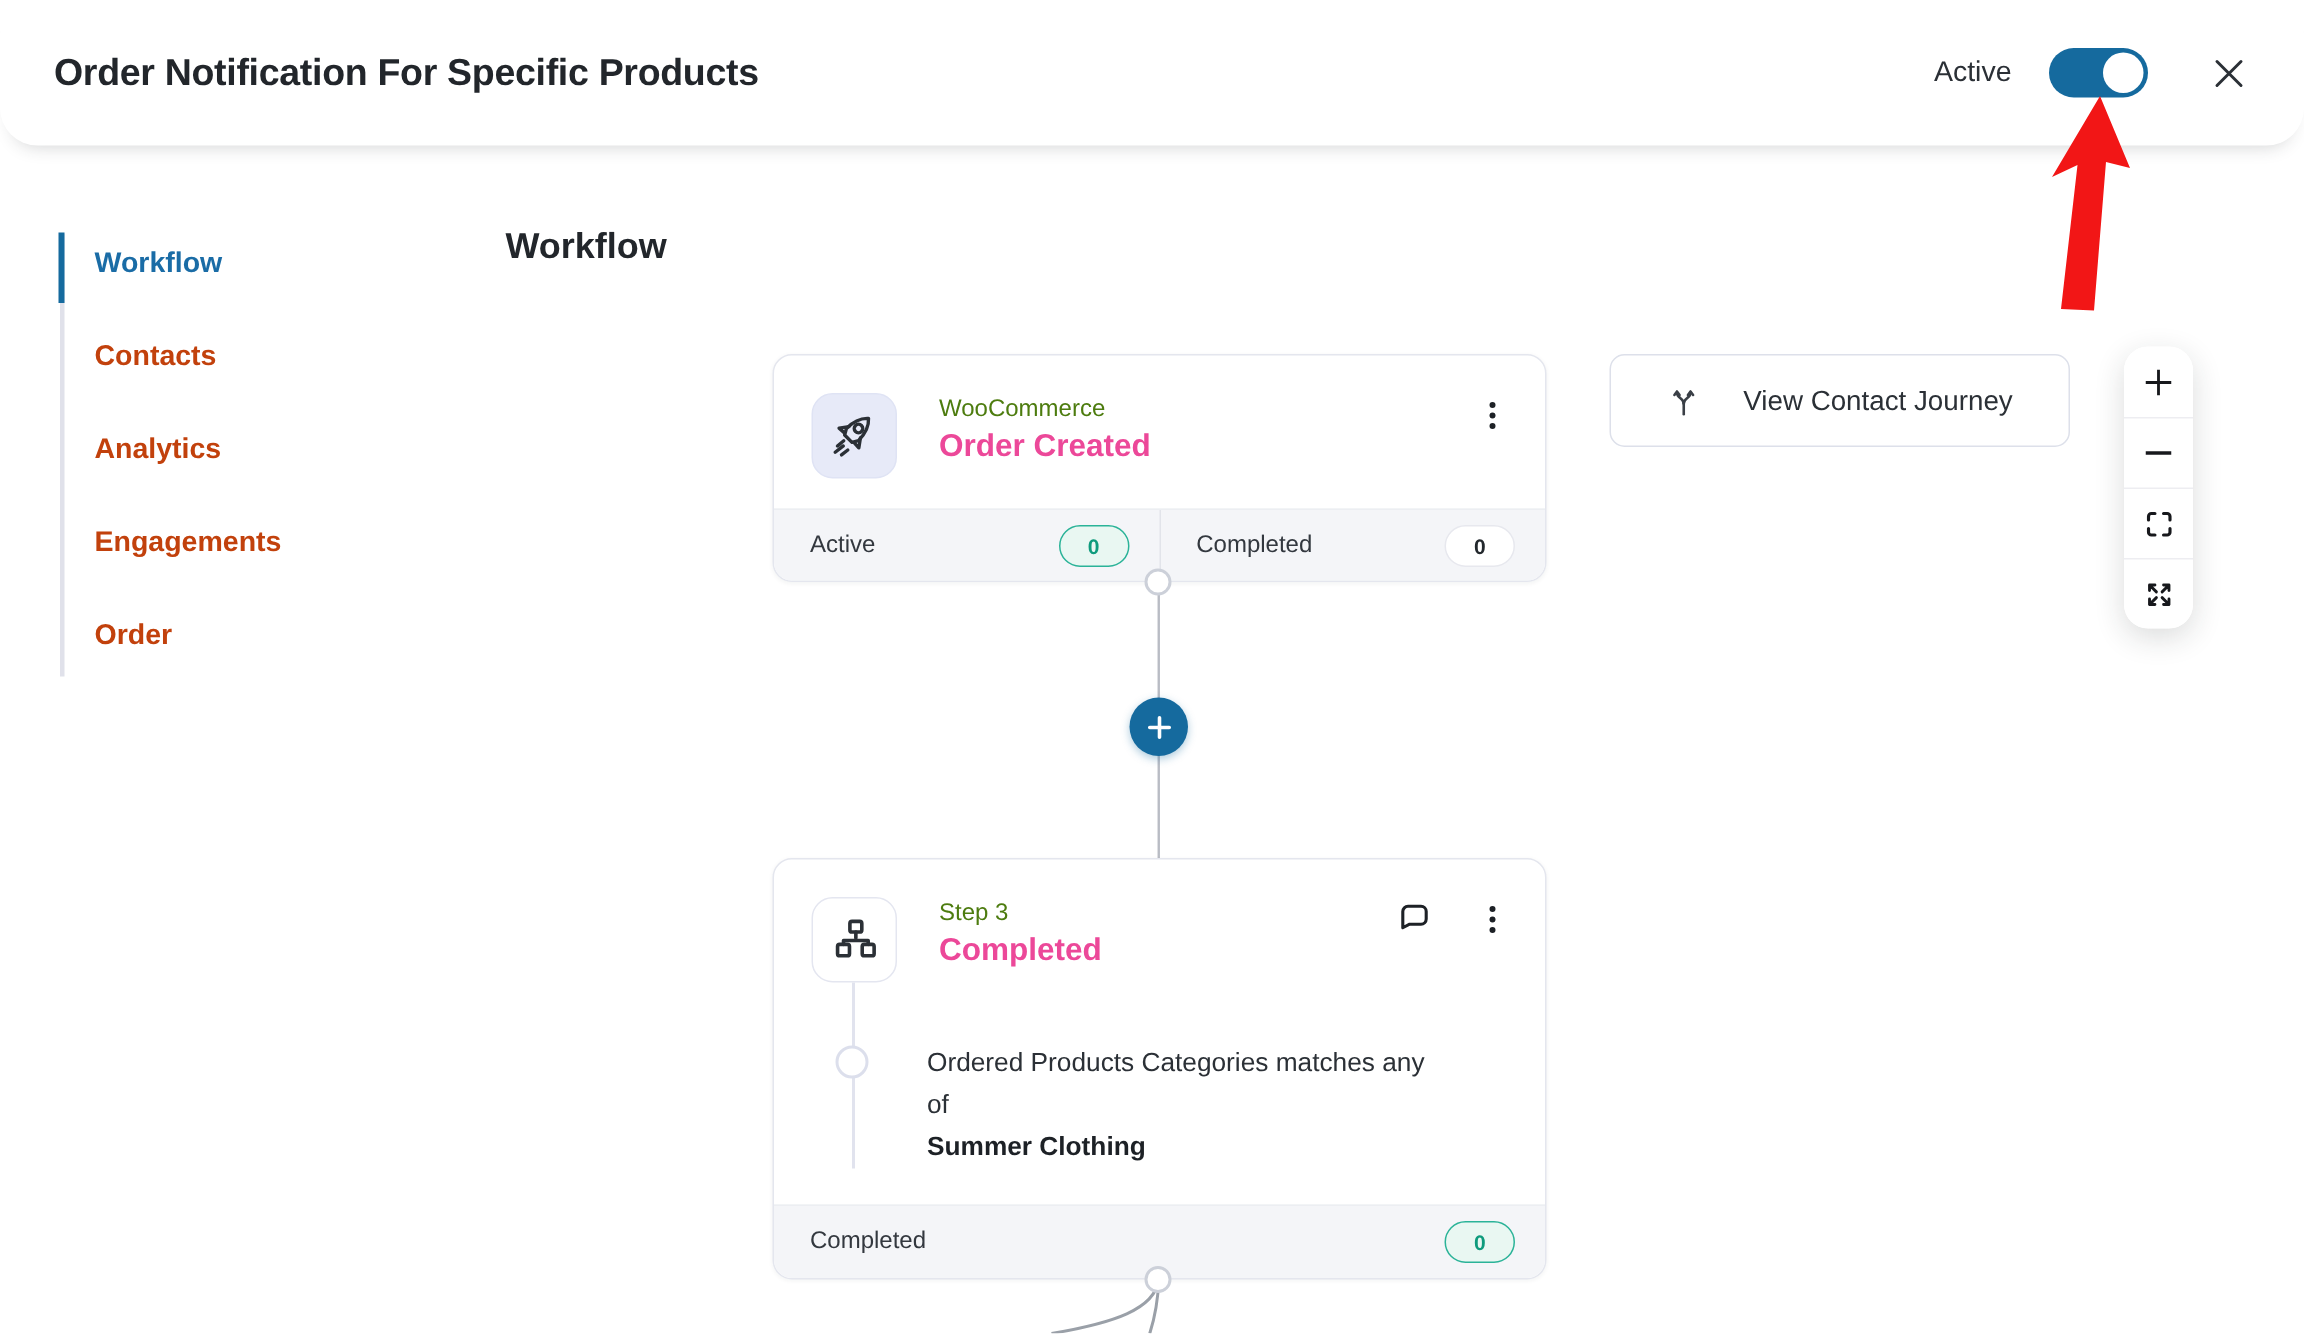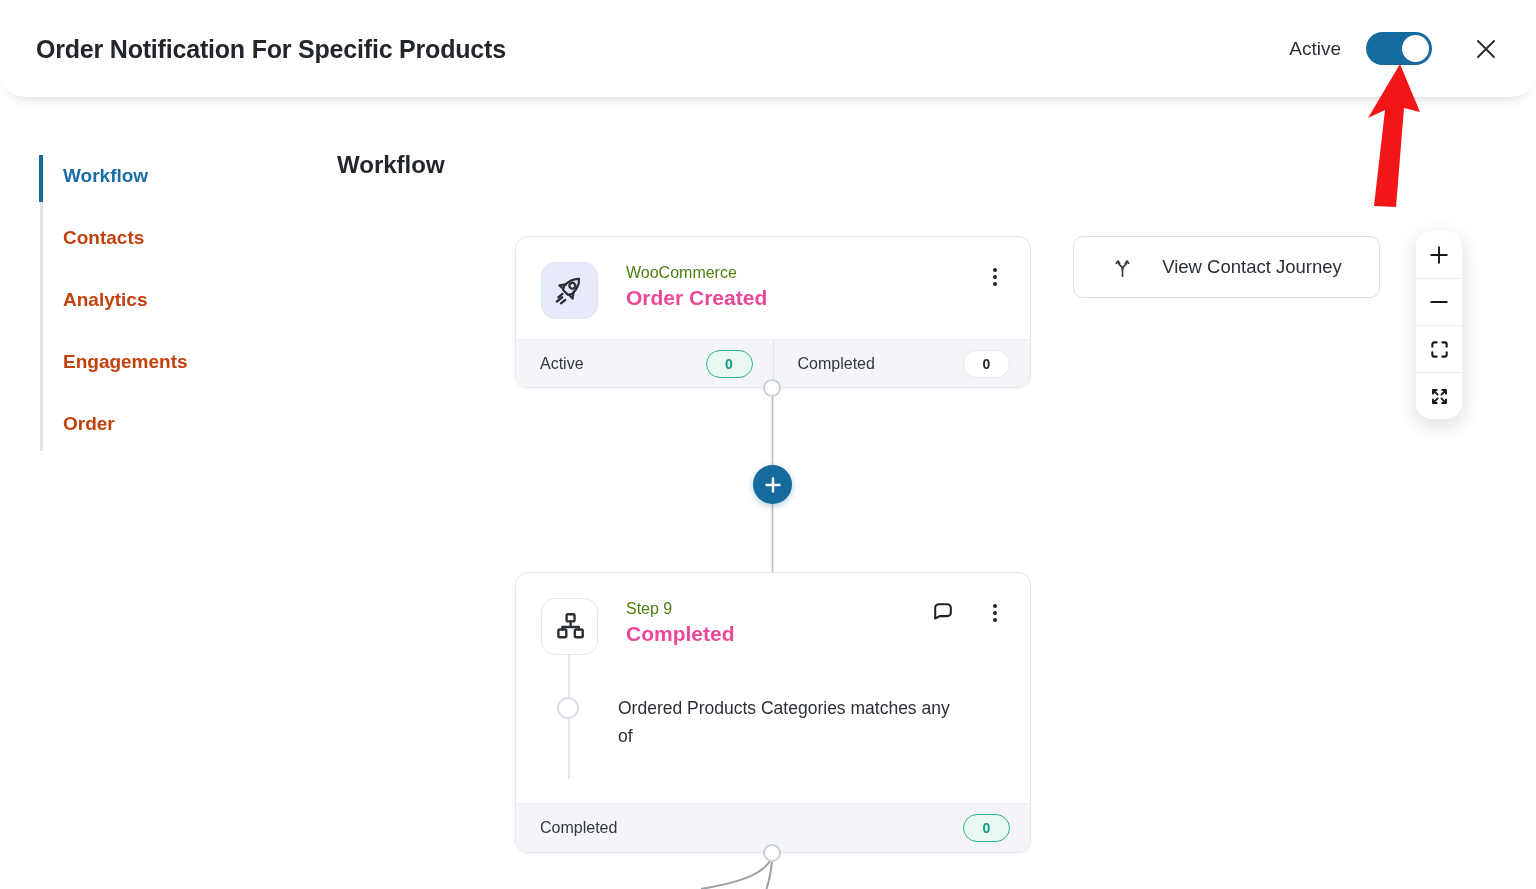--- a/index.html
+++ b/index.html
@@ -188,37 +188,38 @@
   <section class="node-card condition-card">
     <div class="node-head">
       <div class="node-icon condition">
         <svg width="34" height="34" viewBox="0 0 24 24" fill="none" stroke="#2b3036" stroke-width="1.7" stroke-linecap="round" stroke-linejoin="round">
           <rect x="9.6" y="3" width="5.6" height="5" rx="1"></rect>
           <path d="M12.4 8 V10.8 M6.6 13.8 V12 H18.2 V13.8"></path>
           <rect x="3.8" y="13.8" width="5.6" height="5.4" rx="1"></rect>
           <rect x="15.4" y="13.8" width="5.6" height="5.4" rx="1"></rect>
         </svg>
       </div>
-      <div class="node-sub">Step 9</div>
+      <div class="node-sub">Step 3</div>
       <div class="node-title">Completed</div>
       <button class="comment-btn">
         <svg width="26" height="26" viewBox="0 0 24 24" fill="none">
           <path d="M4.8 18 V8 A3.2 3.2 0 0 1 8 4.8 H16 A3.2 3.2 0 0 1 19.2 8 V12.6 A3.2 3.2 0 0 1 16 15.8 H9 Z" stroke="#1d2126" stroke-width="1.9" stroke-linejoin="round"></path>
         </svg>
       </button>
       <button class="kebab">
         <i></i>
           <i></i>
           <i></i>
       </button>
     </div>
     <div class="cond-line"></div>
     <div class="cond-dot"></div>
     <div class="cond-text">
       <span>Ordered Products Categories matches any of</span>
+      <div class="cond-highlight">Summer Clothing</div>
     </div>
     <div class="node-footer">
       <div class="stat-half">
         <span class="stat-label">Completed</span>
         <span class="pill green">0</span>
       </div>
     </div>
   </section>
 
   <button class="journey-btn">

